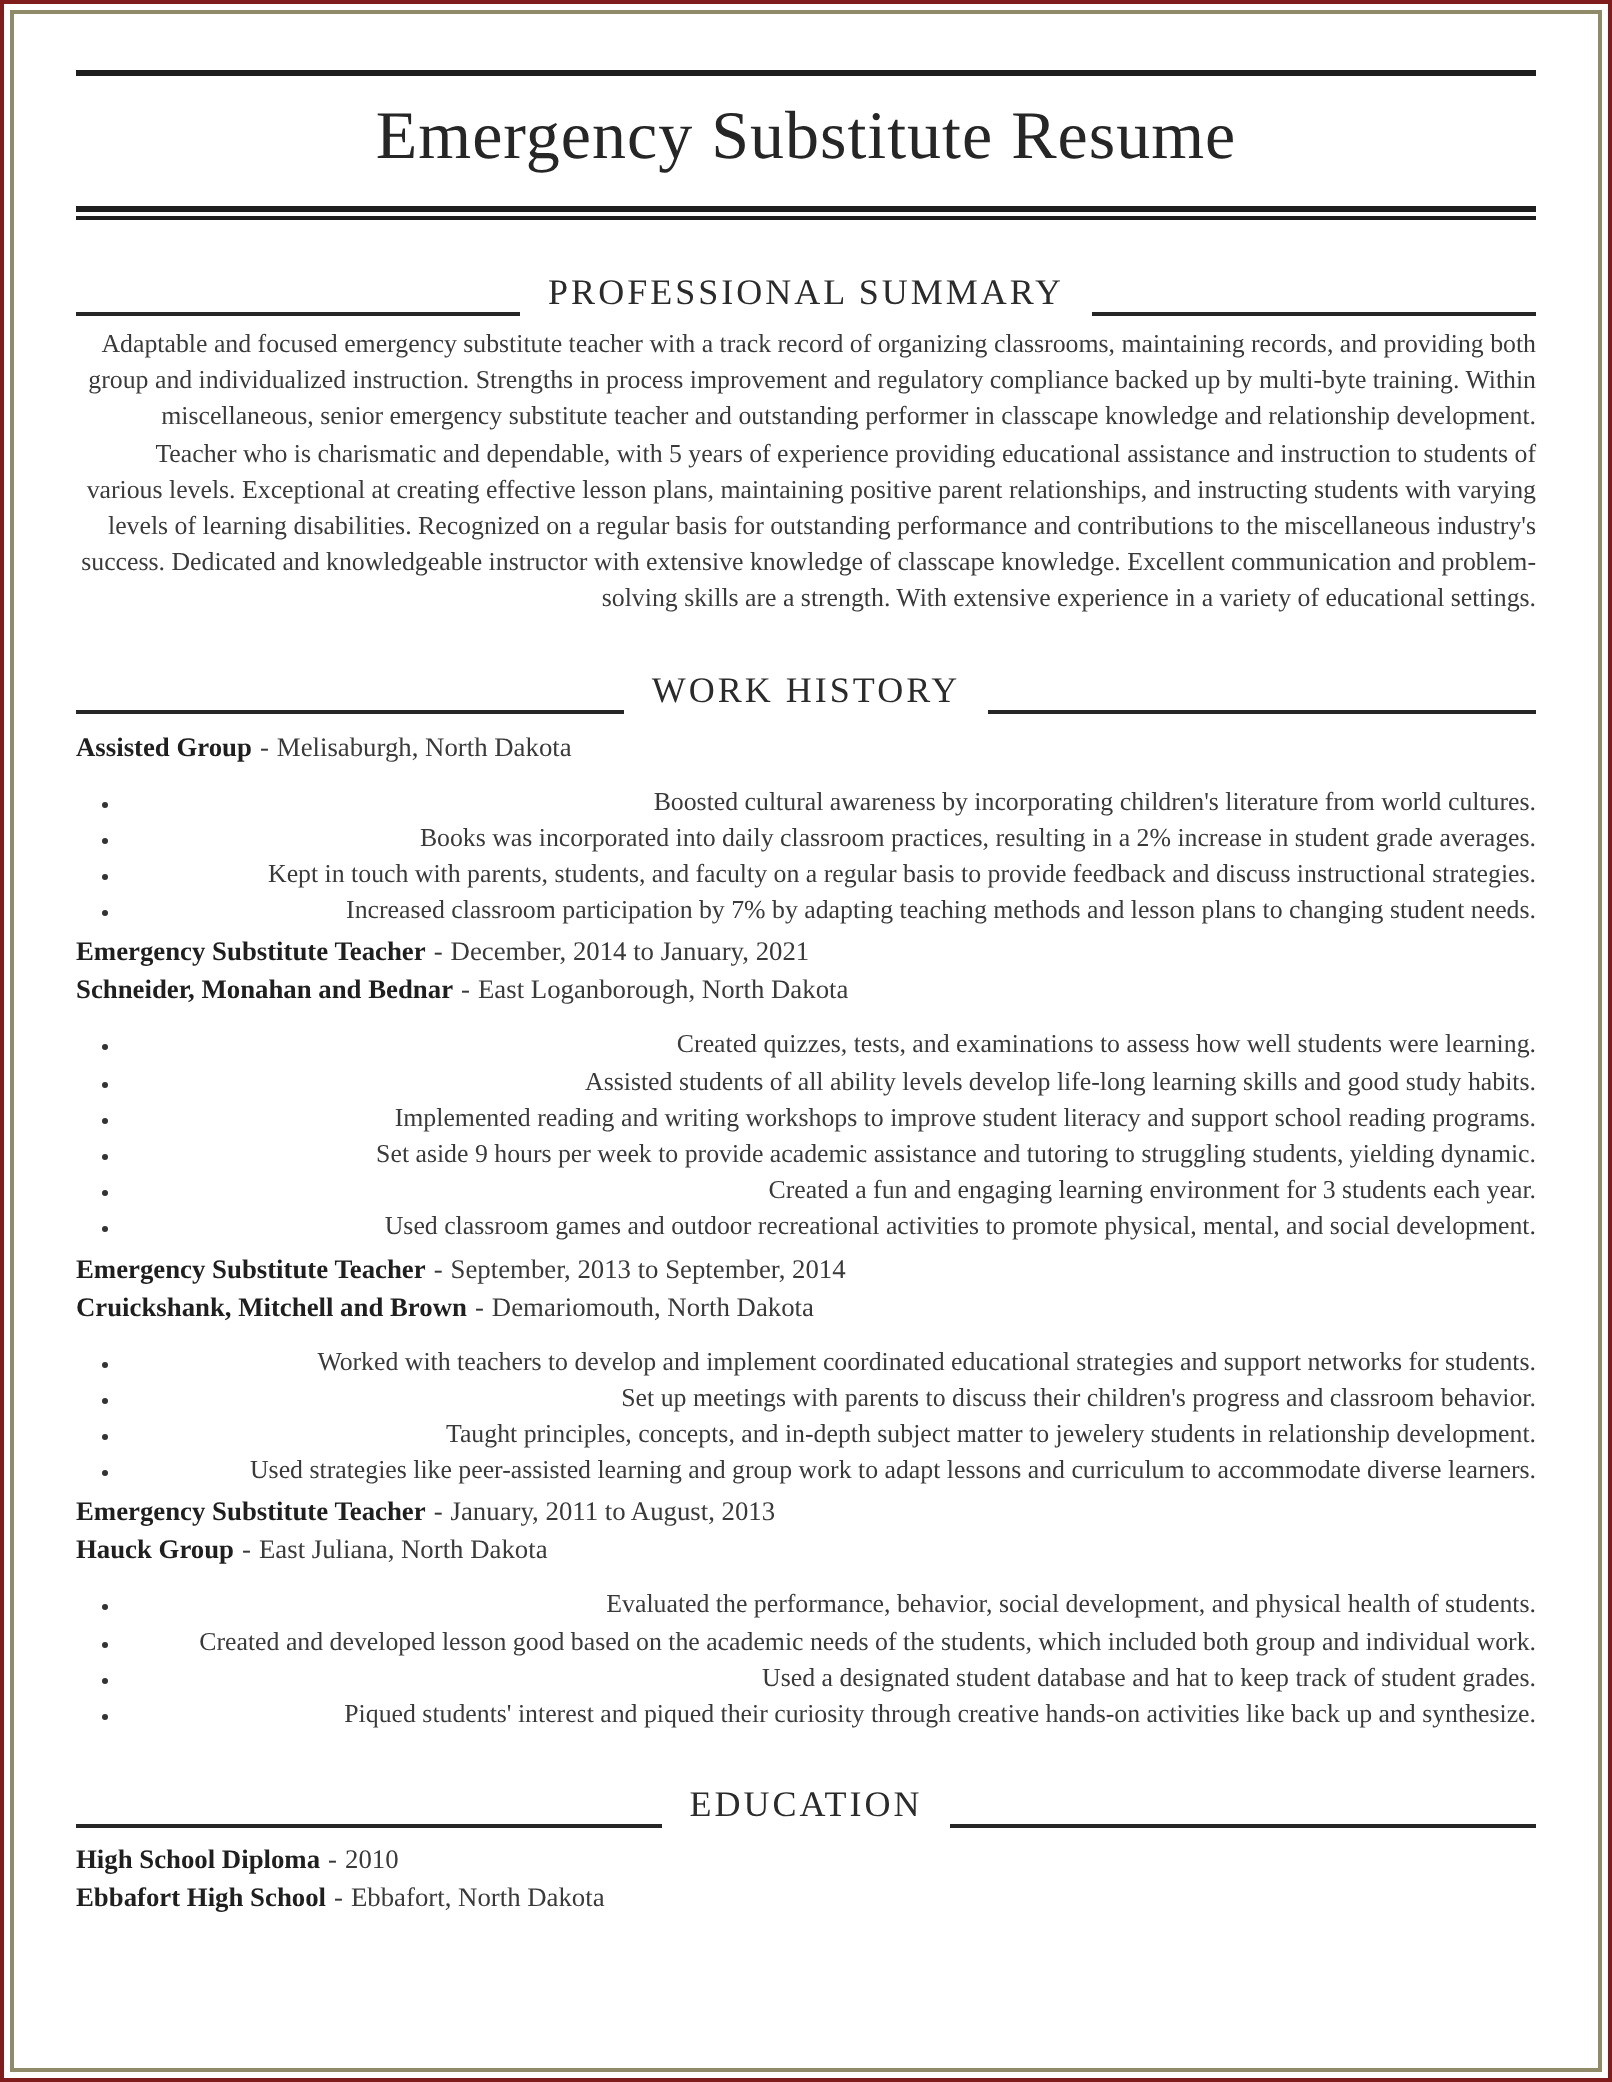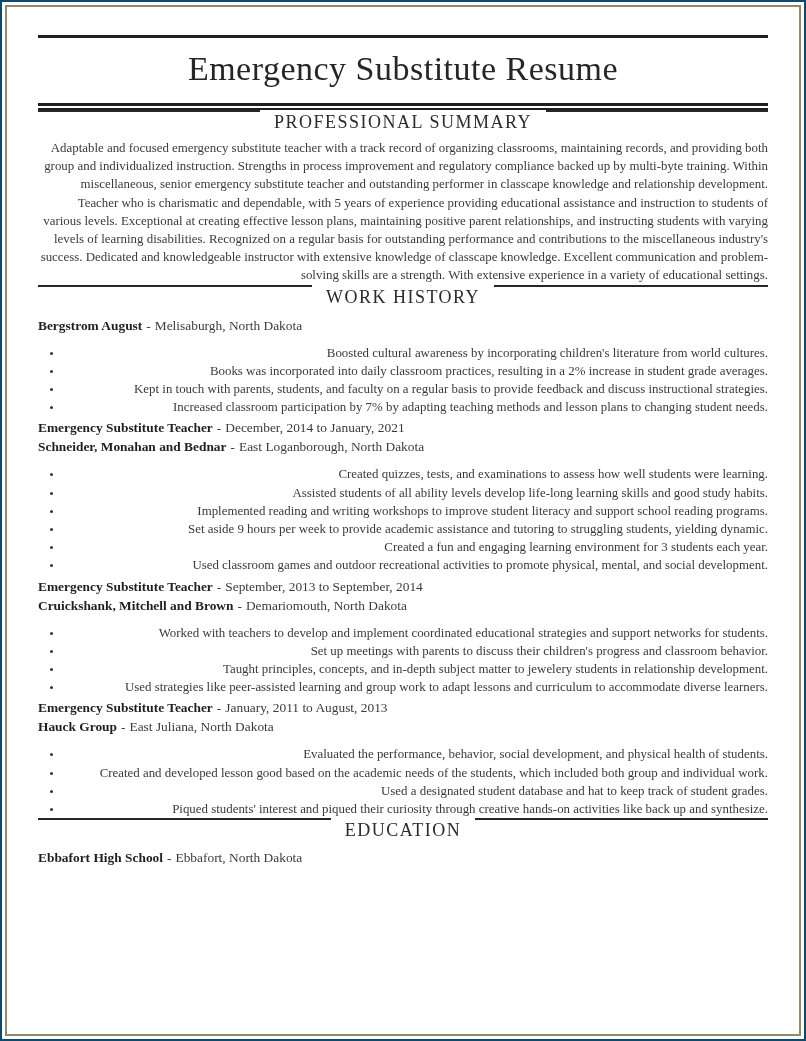--- a/index.html
+++ b/index.html
@@ -1,21 +1,21 @@
 <!DOCTYPE html>
 <html><head>
 <meta charset="utf-8">
 <style>
   html, body { margin: 0; padding: 0; background: #ffffff; }
   .page {
     width: 806px; height: 1041px;
     box-sizing: border-box;
     position: relative;
     background: #ffffff;
-    border: 2px solid #0c4a6e;
+    border: 2px solid #7f1d1d;
     overflow: hidden;
     font-family: "Liberation Serif", serif;
   }
   .frame-inner {
     position: absolute; inset: 3px;
     border: 2px solid #8f8a68;
     pointer-events: none;
   }
   .content { position: relative; padding: 0 36px; }
 
@@ -24,21 +24,21 @@
     font-size: 34px; font-weight: 400; text-align: center;
     color: #262626; margin: 8px 0 0; line-height: 46px; letter-spacing: 0.5px;
   }
   .double-rule { margin-top: 11px; }
   .double-rule .a { height: 3px; background: #1f1f1f; }
   .double-rule .b { height: 2px; background: #1f1f1f; margin-top: 2px; }
 
   .contact { margin-top: 17px; text-align: center; font-size: 13px; color: #333333; }
   .contact .dot { margin: 0 9px; font-size: 11px; vertical-align: 1px; color: #333333; }
 
-  .sec-head { display: flex; align-items: flex-start; margin-top: 0; }
+  .sec-head { display: flex; align-items: flex-end; margin-top: 24px; }
   .sec-head .hline { flex: 1; height: 2px; background: #262626; }
   .sec-head .hlabel {
     font-size: 18px; letter-spacing: 1.5px; color: #2b2b2b;
     padding: 0 14px; line-height: 24px; white-space: nowrap;
   }
 
   .summary { margin: 5px 0 0; font-size: 12.9px; line-height: 18.2px; color: #3a3a3a; text-align: right; }
 
   .job { margin-top: 7px; }
   .job + .job { margin-top: 2px; }
@@ -75,21 +75,21 @@
     <p class="summary">Adaptable and focused emergency substitute teacher with a track record of organizing classrooms, maintaining records, and providing both group and individualized instruction. Strengths in process improvement and regulatory compliance backed up by multi-byte training. Within miscellaneous, senior emergency substitute teacher and outstanding performer in classcape knowledge and relationship development. Teacher who is charismatic and dependable, with 5 years of experience providing educational assistance and instruction to students of various levels. Exceptional at creating effective lesson plans, maintaining positive parent relationships, and instructing students with varying levels of learning disabilities. Recognized on a regular basis for outstanding performance and contributions to the miscellaneous industry's success. Dedicated and knowledgeable instructor with extensive knowledge of classcape knowledge. Excellent communication and problem-solving skills are a strength. With extensive experience in a variety of educational settings.</p>
 
     <div class="sec-head">
       <div class="hline"></div>
       <div class="hlabel">WORK HISTORY</div>
       <div class="hline"></div>
     </div>
 
     <div class="job">
       <div class="hdr-line">
-        <span class="b">Bergstrom August</span><span class="sep">-</span><span>Melisaburgh, North Dakota</span>
+        <span class="b">Assisted Group</span><span class="sep">-</span><span>Melisaburgh, North Dakota</span>
       </div>
       <ul>
         <li>Boosted cultural awareness by incorporating children's literature from world cultures.</li>
         <li>Books was incorporated into daily classroom practices, resulting in a 2% increase in student grade averages.</li>
         <li>Kept in touch with parents, students, and faculty on a regular basis to provide feedback and discuss instructional strategies.</li>
         <li>Increased classroom participation by 7% by adapting teaching methods and lesson plans to changing student needs.</li>
       </ul>
     </div>
 
     <div class="job">
@@ -139,18 +139,21 @@
       </ul>
     </div>
 
     <div class="sec-head">
       <div class="hline"></div>
       <div class="hlabel">EDUCATION</div>
       <div class="hline"></div>
     </div>
     <div class="edu">
       <div class="hdr-line">
+        <span class="b">High School Diploma</span><span class="sep">-</span><span>2010</span>
+      </div>
+      <div class="hdr-line">
         <span class="b">Ebbafort High School</span><span class="sep">-</span><span>Ebbafort, North Dakota</span>
       </div>
     </div>
 
   </div>
 </div>
 
 </body></html>

